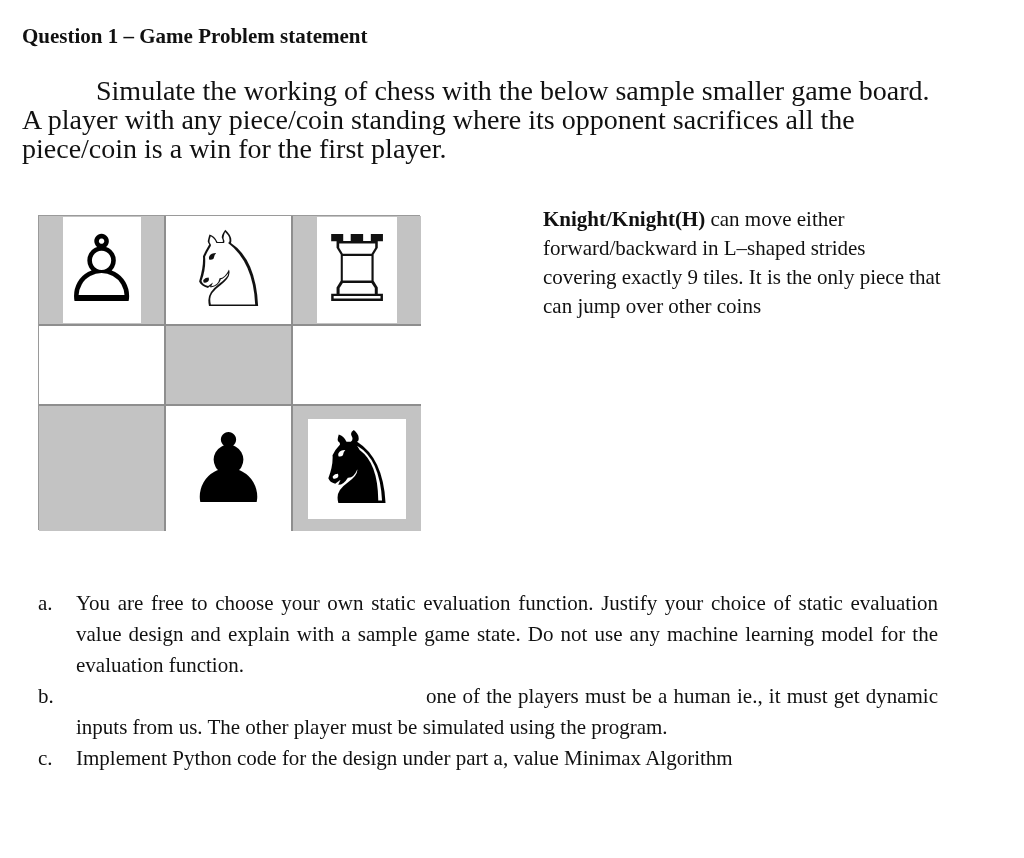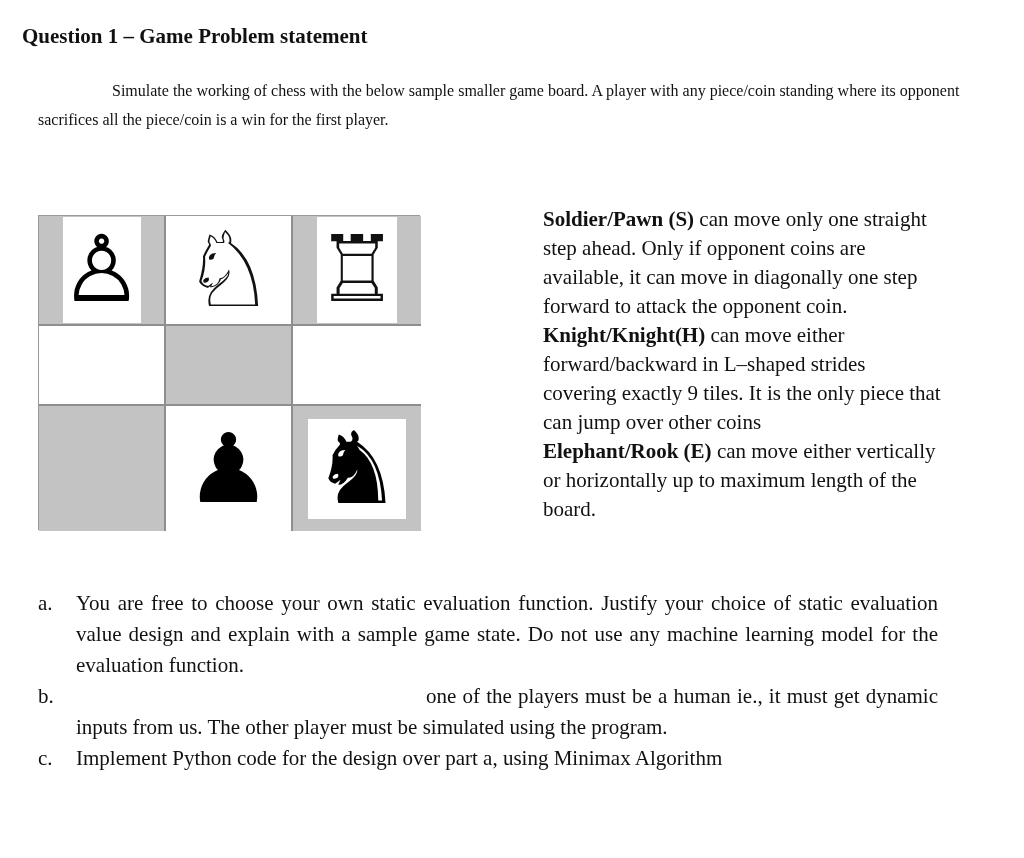--- a/index.html
+++ b/index.html
@@ -1,20 +1,20 @@
 <!DOCTYPE html>
 <html><head>
 <meta charset="utf-8">
 <style>
   html, body { margin: 0; padding: 0; background: #ffffff; }
   body { width: 1024px; height: 858px; position: relative; overflow: hidden;
          font-family: "Liberation Serif", serif; color: #111; }
   .abs { position: absolute; }
   .title { left: 22px; top: 24px; font-size: 21px; font-weight: bold; }
-  .intro { left: 22px; top: 76px; width: 930px; font-size: 16px; line-height: 29px; margin-left: 16px; }
+  .intro { left: 22px; top: 76px; width: 930px; font-size: 28px; line-height: 29px; }
   .intro .indent { display: inline-block; width: 74px; }
   .board { left: 38px; top: 215px; width: 382px; height: 315px; border: 1px solid #9a9a9a;
            display: grid; grid-template-columns: 127px 127px 128px; grid-template-rows: 110px 80px 125px;
            background: #888; gap: 0; box-sizing: border-box; }
   .cell { box-sizing: border-box; border-right: 2px solid #8e8e8e; border-bottom: 2px solid #8e8e8e;
           display: flex; align-items: center; justify-content: center; overflow: hidden; }
   .cell.light { background: #ffffff; }
   .cell.dark { background: #c3c3c3; }
   .piece-bg { width: 80px; height: 100px; background: #fff; display: flex; align-items: center; justify-content: center; }
   .piece { font-family: "DejaVu Sans", sans-serif; line-height: 1; }
@@ -65,22 +65,20 @@
       <span class="piece" style="font-size:96px;color:#000;">♟</span>
     </div>
   <div class="cell dark" style="border-right:none;border-bottom:none;">
       <div class="piece-bg" style="width:98px;height:100px;align-items:flex-end;">
         <span class="piece" style="font-size:100px;color:#000;">♞</span>
       </div>
     </div>
 </div>
 
 <div class="abs rules">
-  <div><b>Soldier/Pawn (S)</b><span> can move only one straight step ahead. Only if opponent coins are available, it can move in diagonally one step forward to attack the opponent coin.</span></div>
   <div><b>Knight/Knight(H)</b><span> can move either forward/backward in L–shaped strides covering exactly 9 tiles. It is the only piece that can jump over other coins</span></div>
-  <div><b>Elephant/Rook (E)</b><span> can move either vertically or horizontally up to maximum length of the board.</span></div>
 </div>
 
 <div class="abs list">
   <div class="item justify"><span class="marker">a.</span><span>You are free to choose your own static evaluation function. Justify your choice of static evaluation value design and explain with a sample game state. Do not use any machine learning model for the evaluation function.</span></div>
   <div class="item b justify"><span class="marker">b.</span><span class="gap"></span><span>one of the players must be a human ie., it must get dynamic inputs from us. The other player must be simulated using the program.</span></div>
-  <div class="item"><span class="marker">c.</span><span>Implement Python code for the design over part a, using Minimax Algorithm</span></div>
+  <div class="item"><span class="marker">c.</span><span>Implement Python code for the design under part a, value Minimax Algorithm</span></div>
 </div>
 
 </body></html>

